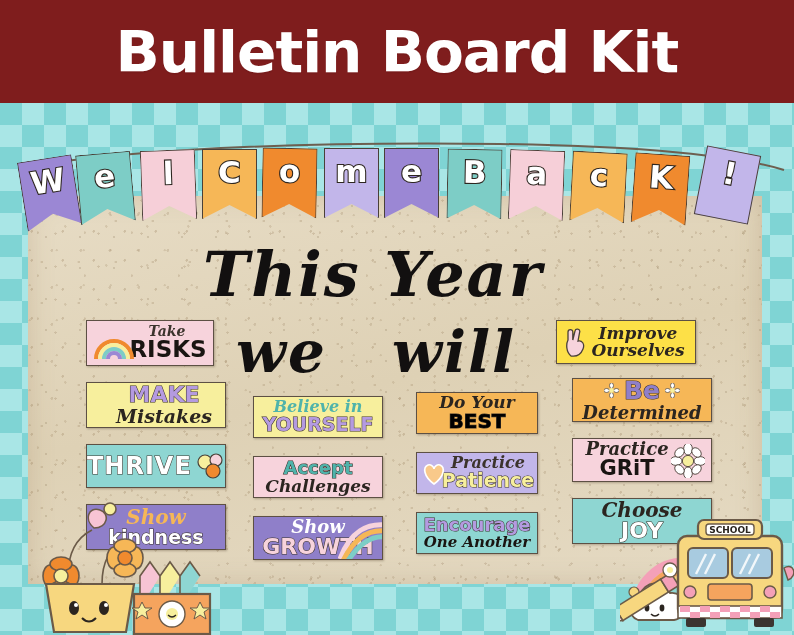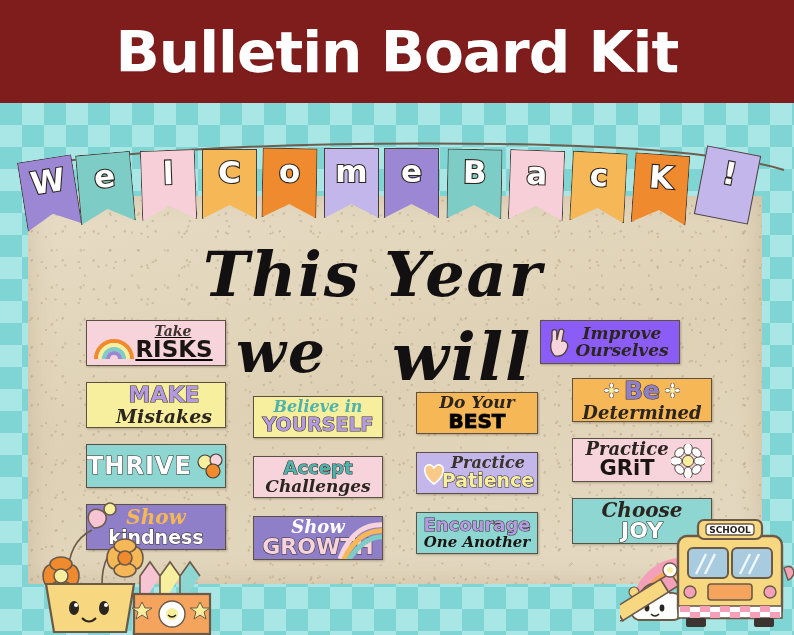--- a/index.html
+++ b/index.html
@@ -78,21 +78,21 @@
   .script-head{
     position:absolute;
     font-family:"DejaVu Serif",serif;
     font-style:italic;font-weight:bold;
     color:#121010;
     white-space:nowrap;
     letter-spacing:2px;
   }
   #h-thisyear{left:203px;top:238px;font-size:62px;}
   #h-we{left:236px;top:318px;font-size:58px;text-align:right;}
-  #h-will{left:392px;top:318px;font-size:66px;}
+  #h-will{left:392px;top:318px;font-size:58px;}
 
   
   .card{
     position:absolute;box-sizing:border-box;
     border:1.8px solid #5d5044;
     display:flex;flex-direction:column;
     align-items:center;justify-content:center;
     overflow:hidden;
     box-shadow:1px 1px 2px rgba(80,65,45,.35);
   }
@@ -162,21 +162,21 @@
         <span>c</span>
       </div>
     <div class="pennant" style="left: 633px; top: 14px; transform: rotate(4deg); background: rgb(240, 138, 46);">
         <span>K</span>
       </div>
     <div class="pennant" style="left: 700px; top: 10px; transform: rotate(11deg); clip-path: none; background: rgb(194, 182, 234);">
         <span>!</span>
       </div>
   </div>
 
-  <div class="card" style="left: 86px; top: 320px; width: 140px; height: 46px; background: rgb(247, 211, 220); text-decoration: underline;">
+  <div class="card" style="left: 86px; top: 320px; width: 128px; height: 46px; background: rgb(247, 211, 220);">
     <svg width="46" height="30" style="position:absolute;left:5px;top:9px;">
       <g fill="none" stroke-width="4">
         <path d="M4,29 a18,18 0 0 1 36,0" stroke="#f08a2e"></path>
         <path d="M8,29 a14,14 0 0 1 28,0" stroke="#f7ef9d"></path>
         <path d="M12,29 a10,10 0 0 1 20,0" stroke="#7dcdc6"></path>
         <path d="M16,29 a6,6 0 0 1 12,0" stroke="#9b87d4"></path>
       </g>
     </svg>
     <div class="l1 t-thin" style="color:#3b332c;font-size:14px;margin-left:34px;">Take</div>
     <div class="l2 t-fat" style="color:#1a1512;font-size:23px;margin-left:36px;">RISKS</div>
@@ -234,21 +234,21 @@
     </svg>
     <div class="l1 t-thin" style="color:#3b332c;font-size:16px;margin-left:22px;">Practice</div>
     <div class="l2 t-fat outlined" style="color:#f7ef9d;font-size:19px;margin-left:22px;">Patience</div>
   </div>
 
   <div class="card" style="left: 416px; top: 512px; width: 122px; height: 42px; background: rgb(142, 214, 210);">
     <div class="l1 t-fat outlined" style="color:#b49ae0;font-size:18px;text-align:right;">Encourage</div>
     <div class="l2 t-thin" style="color:#1a1512;font-size:15px;">One Another</div>
   </div>
 
-  <div class="card" style="left: 540px; top: 320px; width: 140px; height: 44px; background: #8b5cf6;">
+  <div class="card" style="left: 556px; top: 320px; width: 140px; height: 44px; background: #fde047;">
     <svg width="26" height="30" style="position:absolute;left:6px;top:7px;">
       <path d="M8,28 C3,24 3,16 5,12 L5,4 a2.4,2.4 0 0 1 4.8,0 L9.8,12 L12,3 a2.4,2.4 0 0 1 4.7,1 L15,13 C19,12 22,16 20,21 C18,26 14,29 8,28 Z" fill="#f7d3dc" stroke="#4a4038" stroke-width="1.3"></path>
     </svg>
     <div class="l1 t-thin" style="color:#2b2520;font-size:17px;margin-left:24px;">Improve</div>
     <div class="l2 t-thin" style="color:#2b2520;font-size:17px;margin-left:24px;">Ourselves</div>
   </div>
 
   <div class="card" style="left: 572px; top: 378px; width: 140px; height: 44px; background: rgb(246, 183, 87);">
     <div style="display:flex;align-items:center;gap:5px;">
       <svg width="15" height="15">

